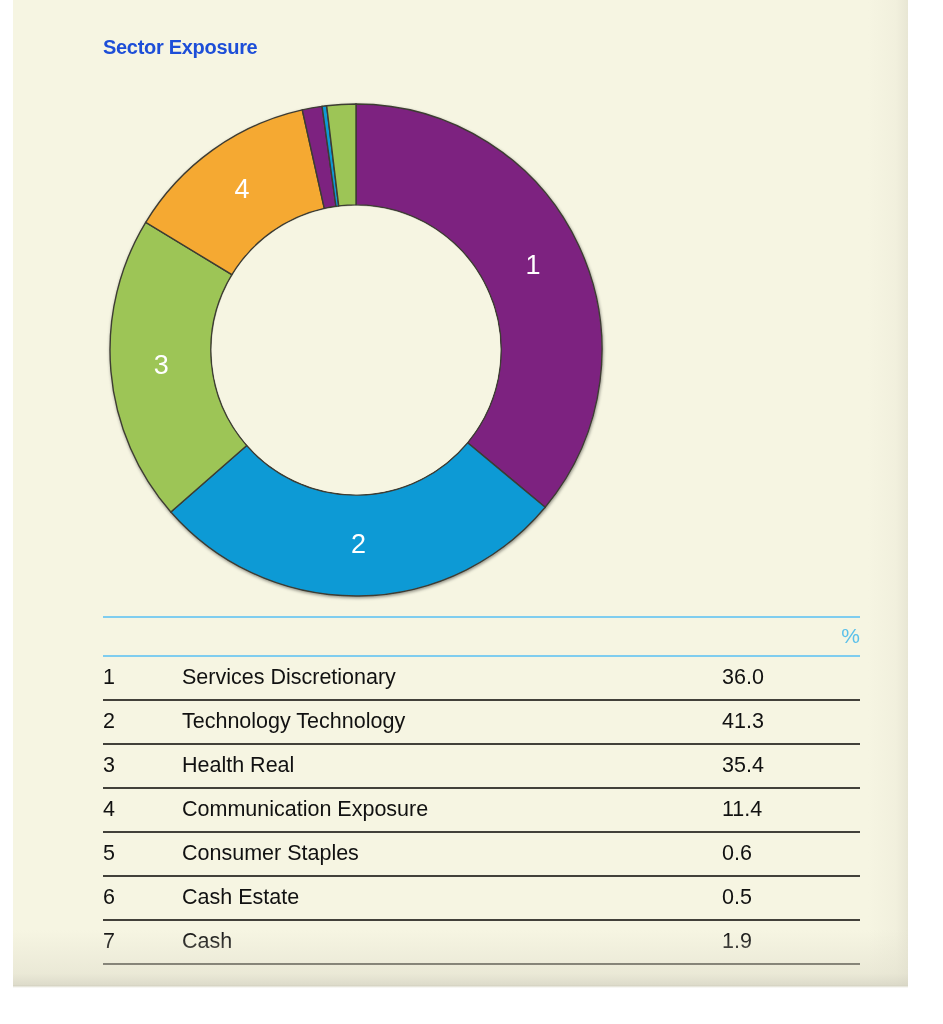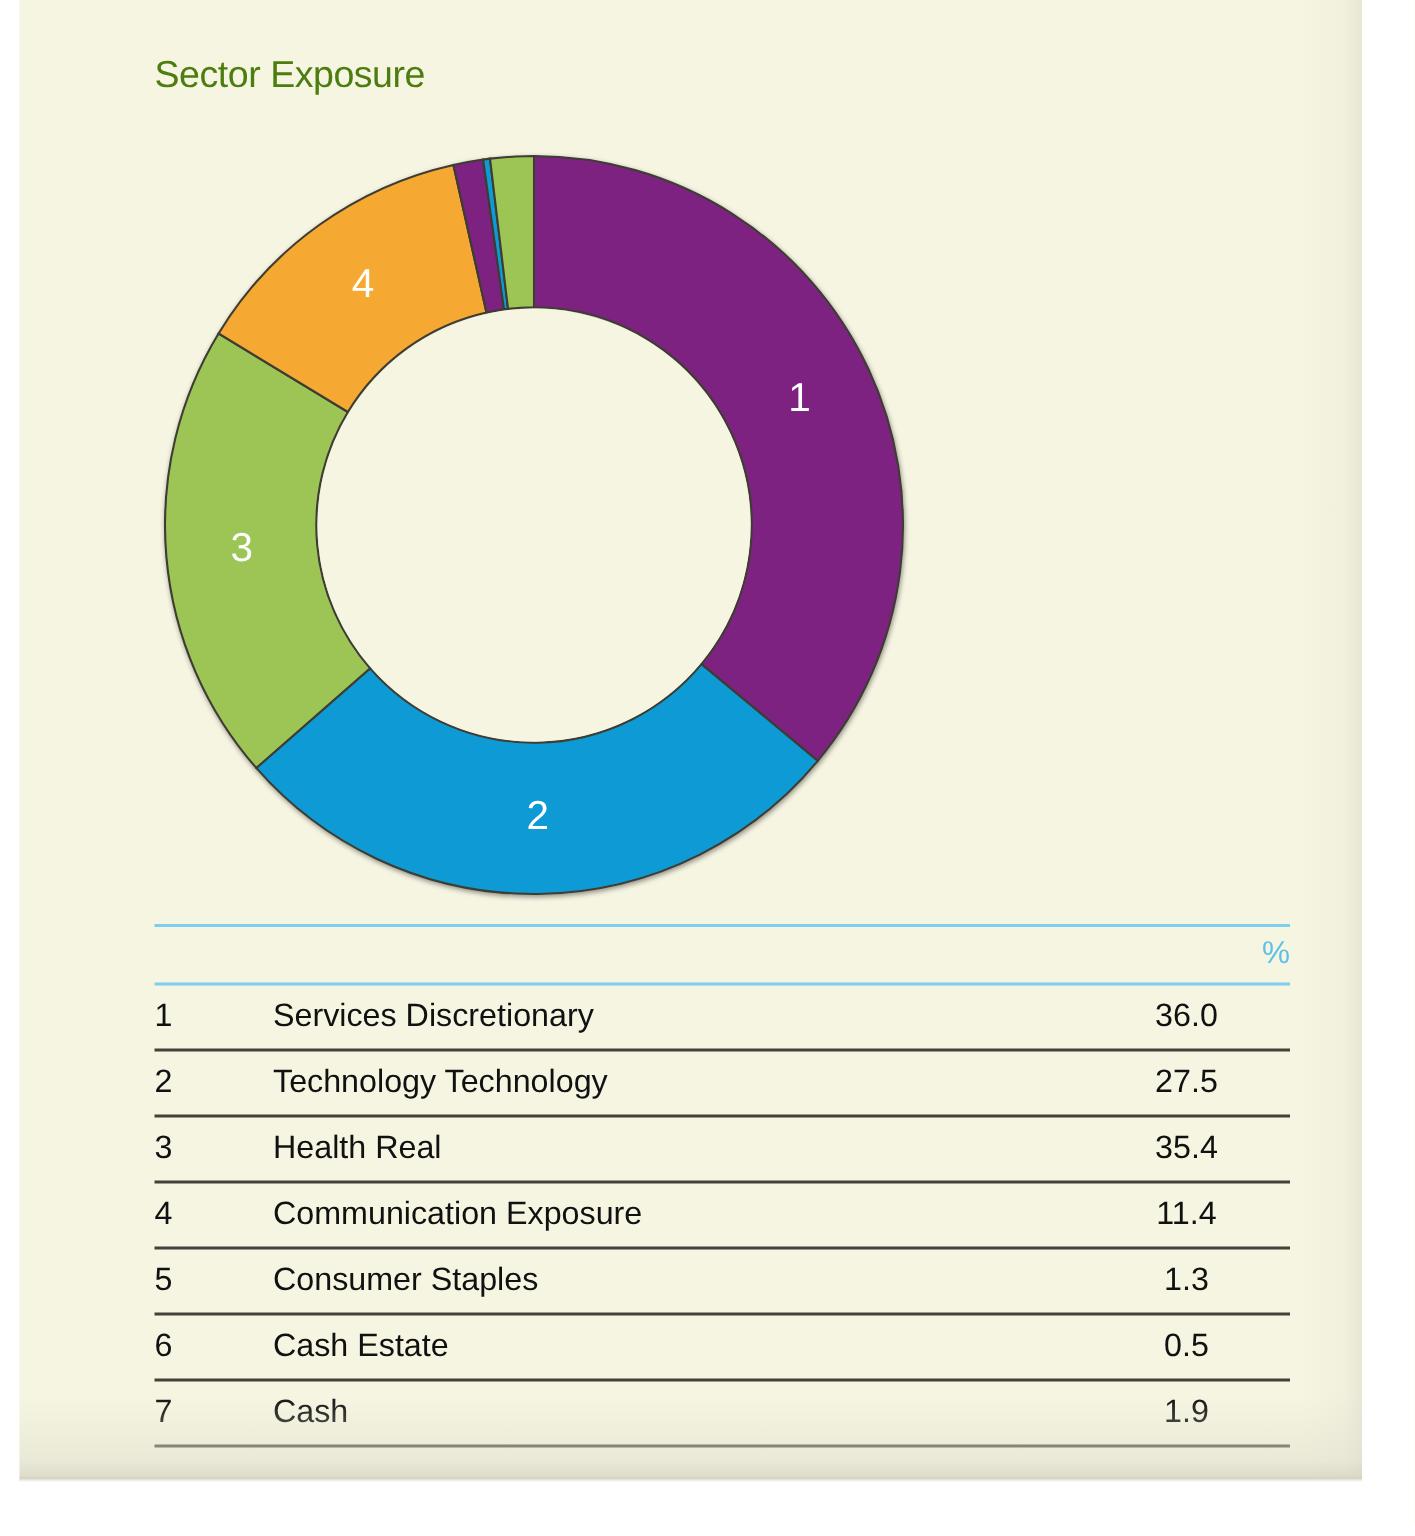--- a/index.html
+++ b/index.html
@@ -52,23 +52,23 @@
     height: 3px;
     background: linear-gradient(to bottom, #cfcdb8, #ffffff);
     pointer-events: none;
   }
 
   
   #chart-title {
     position: absolute;
     left: 103px;
     top: 36px;
-    font-size: 25px;
-    font-weight: normal;
-    color: #4d7c0f;
+    font-size: 20px;
+    font-weight: bold;
+    color: #1d4ed8;
     letter-spacing: -0.3px;
     white-space: nowrap;
   }
 
   
   #donut-wrap {
     position: absolute;
     left: 100px;
     top: 88px;
     width: 520px;
@@ -113,21 +113,21 @@
   #sector-table thead th.val { text-align: right; }
 
   #sector-table tbody td {
     font-size: 21.5px;
     color: #111111;
     padding: 8px 0 9px 0;
     border-bottom: 2px solid #42413a;
     vertical-align: middle;
     white-space: nowrap;
   }
-  #sector-table tbody td.val { text-align: center; }
+  #sector-table tbody td.val { text-align: left; }
   #sector-table tbody tr:first-child td { border-top: none; }
 </style>
 </head>
 <body>
 
 <div id="page-sheet"></div>
 
 <div id="chart-title">Sector Exposure</div>
 
 <div id="donut-wrap">
@@ -172,36 +172,36 @@
     </thead>
     <tbody id="table-body">
         <tr>
           <td>1</td>
           <td>Services Discretionary</td>
           <td class="val">36.0</td>
         </tr>
         <tr>
           <td>2</td>
           <td>Technology Technology</td>
-          <td class="val">27.5</td>
+          <td class="val">41.3</td>
         </tr>
         <tr>
           <td>3</td>
           <td>Health Real</td>
           <td class="val">35.4</td>
         </tr>
         <tr>
           <td>4</td>
           <td>Communication Exposure</td>
           <td class="val">11.4</td>
         </tr>
         <tr>
           <td>5</td>
           <td>Consumer Staples</td>
-          <td class="val">1.3</td>
+          <td class="val">0.6</td>
         </tr>
         <tr>
           <td>6</td>
           <td>Cash Estate</td>
           <td class="val">0.5</td>
         </tr>
         <tr>
           <td>7</td>
           <td>Cash</td>
           <td class="val">1.9</td>

